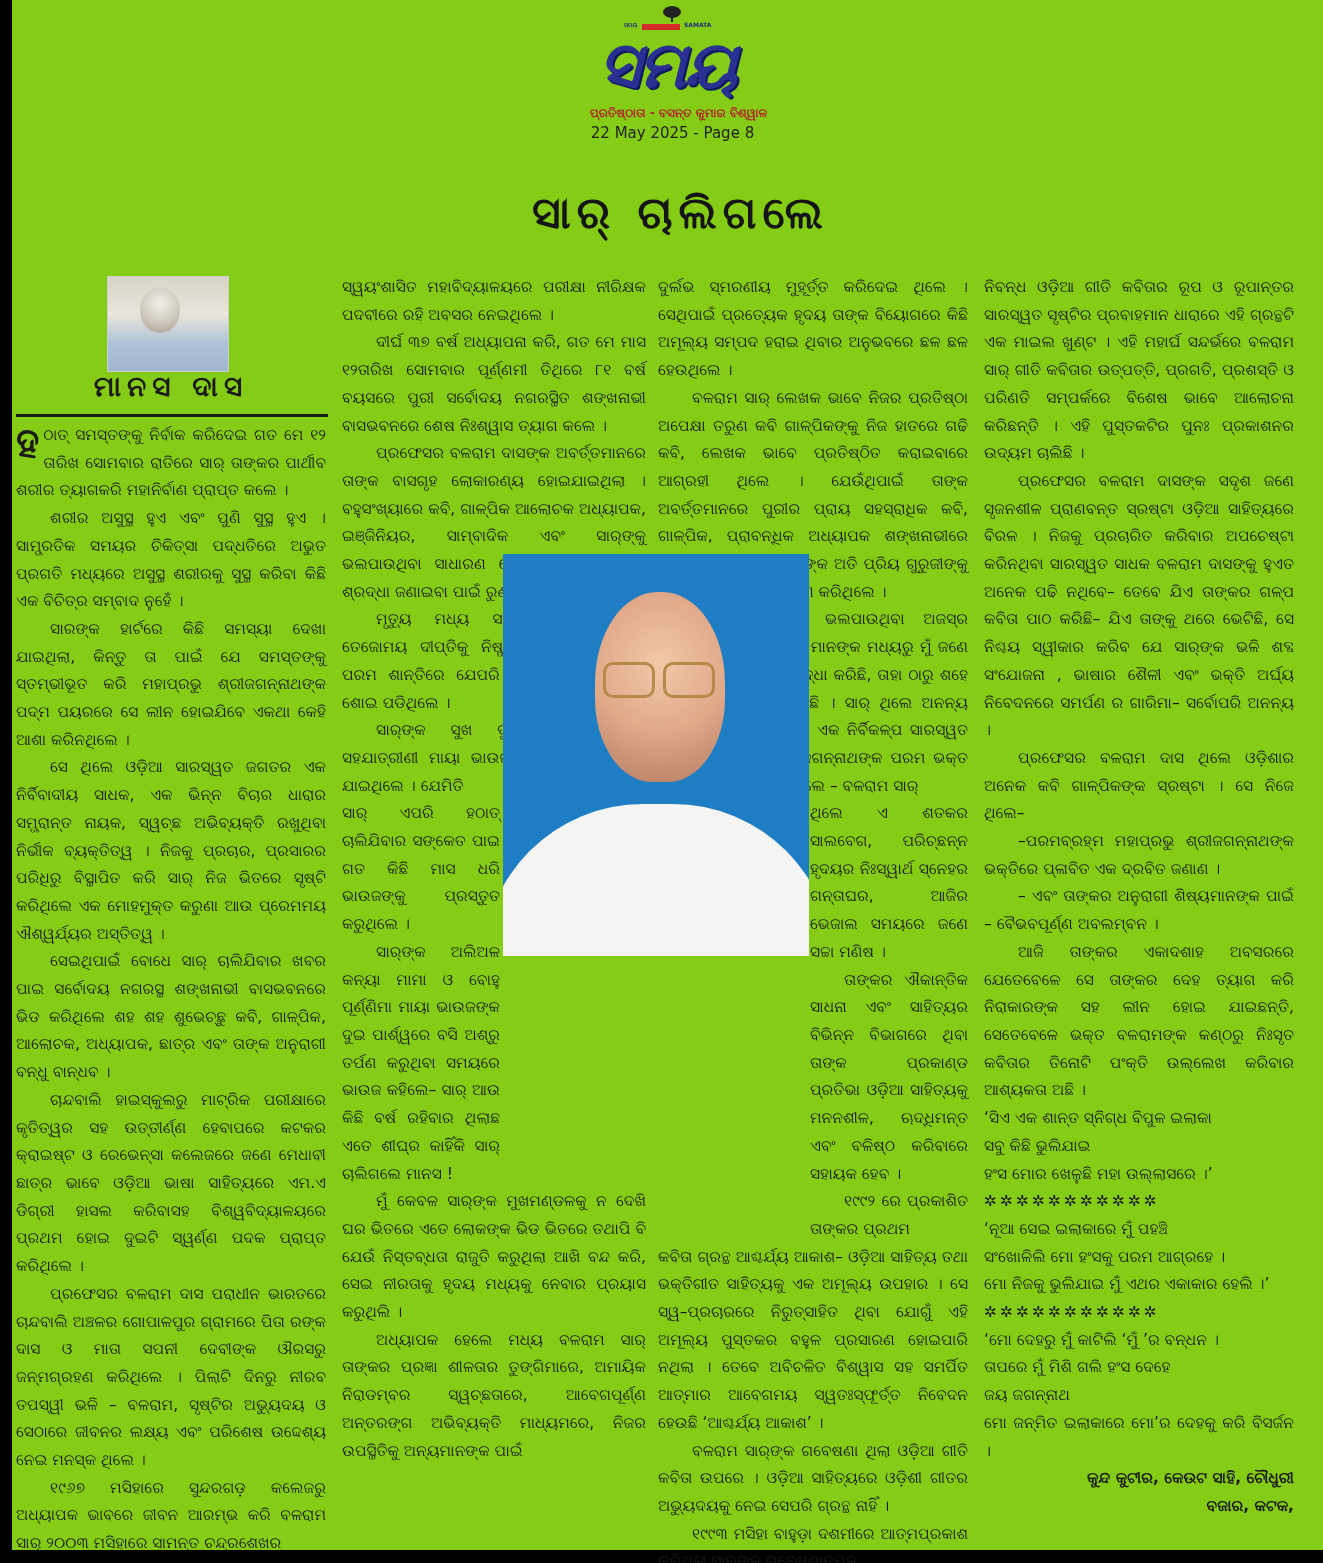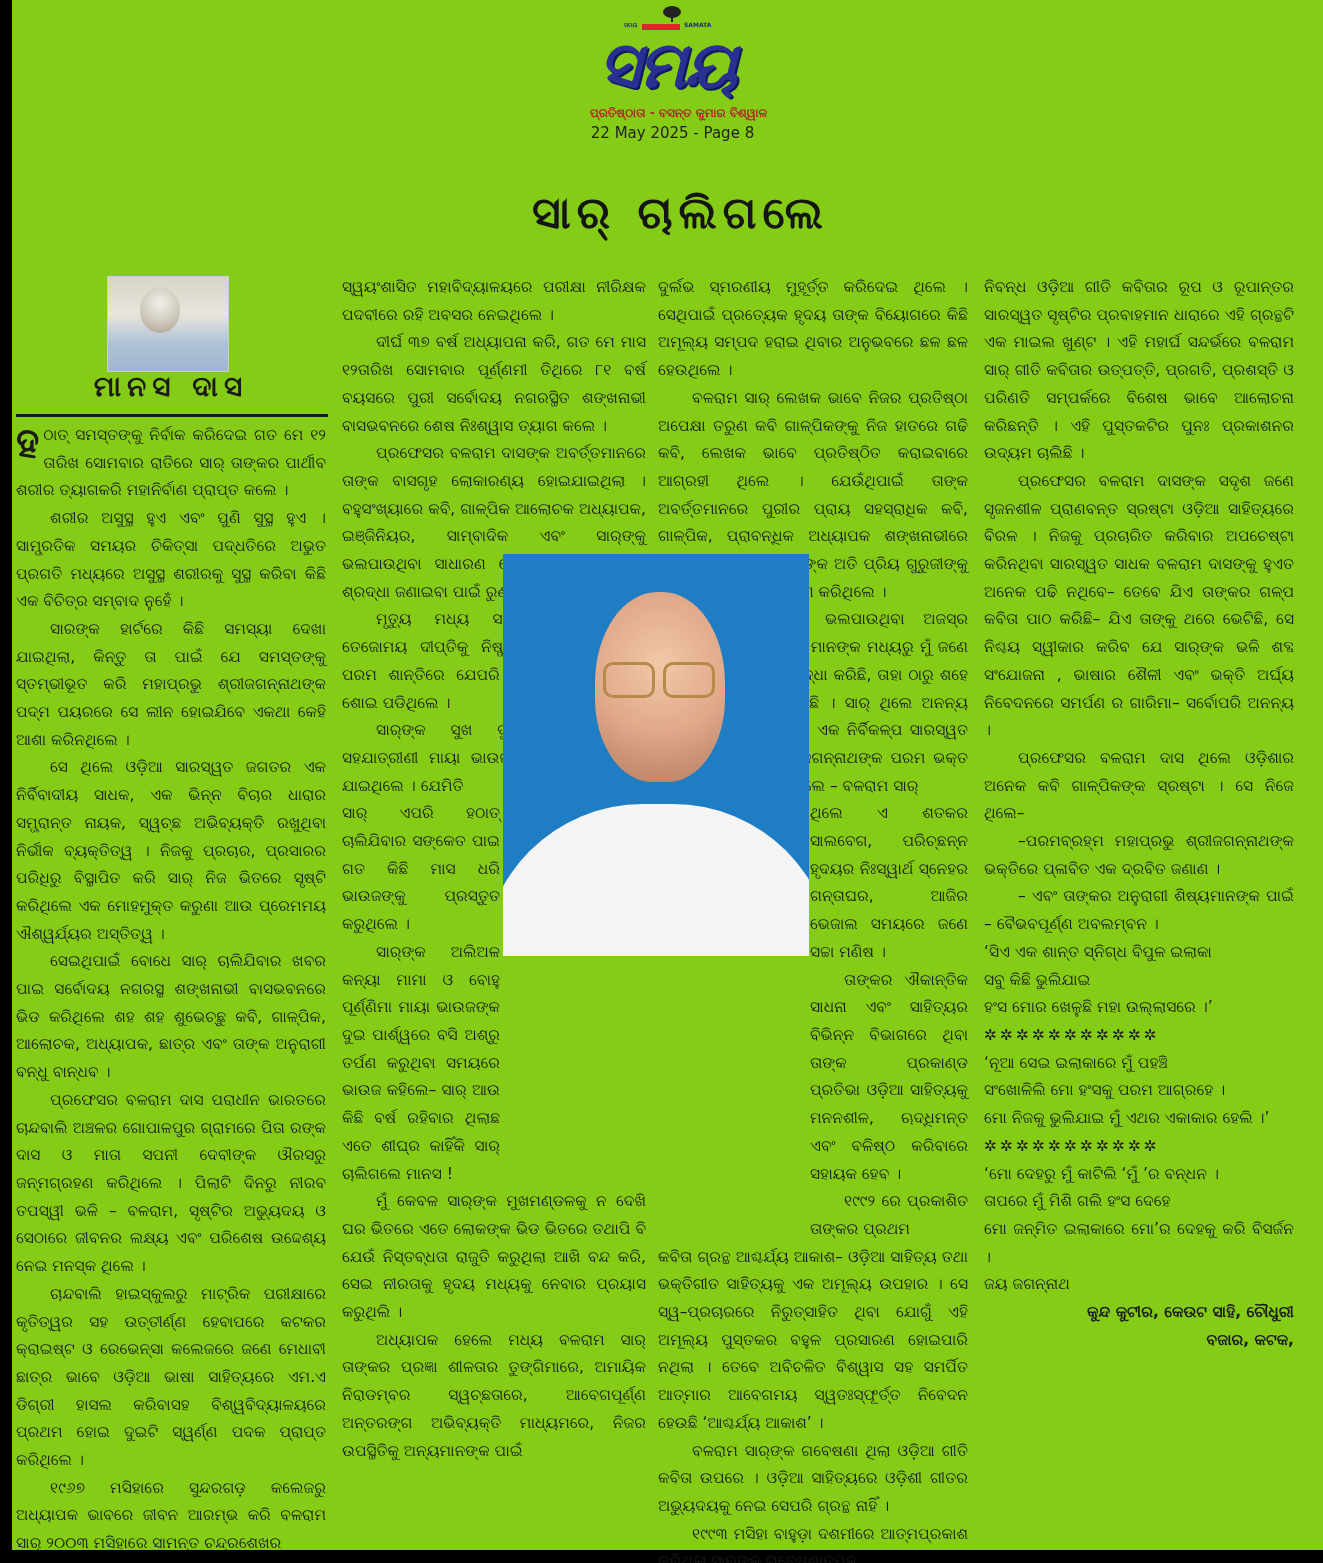--- a/index.html
+++ b/index.html
@@ -62,22 +62,22 @@
     </div>
   <div class="author-name">ମାନସ ଦାସ</div>
   <div class="rule"></div>
 
   <div class="col col1">
     <p class="noindent"><span class="dropcap">ହ</span><span>ଠାତ୍ ସମସ୍ତଙ୍କୁ ନିର୍ବାକ କରିଦେଇ ଗତ ମେ ୧୨ ତାରିଖ ସୋମବାର ରାତିରେ ସାର୍ ତାଙ୍କର ପାର୍ଥୀବ ଶରୀର ତ୍ୟାଗକରି ମହାନିର୍ବାଣ ପ୍ରାପ୍ତ କଲେ ।</span></p>
     <p>ଶରୀର ଅସୁସ୍ଥ ହୁଏ ଏବଂ ପୁଣି ସୁସ୍ଥ ହୁଏ । ସାମ୍ପ୍ରତିକ ସମୟର ଚିକିତ୍ସା ପଦ୍ଧତିରେ ଅଭୁତ ପ୍ରଗତି ମଧ୍ୟରେ ଅସୁସ୍ଥ ଶରୀରକୁ ସୁସ୍ଥ କରିବା କିଛି ଏକ ବିଚିତ୍ର ସମ୍ବାଦ ନୁହେଁ ।</p>
     <p>ସାରଙ୍କ ହାର୍ଟରେ କିଛି ସମସ୍ୟା ଦେଖା ଯାଇଥିଲା, କିନ୍ତୁ ତା ପାଇଁ ଯେ ସମସ୍ତଙ୍କୁ ସ୍ତମ୍ଭୀଭୂତ କରି ମହାପ୍ରଭୁ ଶ୍ରୀଜଗନ୍ନାଥଙ୍କ ପଦ୍ମ ପୟରରେ ସେ ଲୀନ ହୋଇଯିବେ ଏକଥା କେହି ଆଶା କରିନଥିଲେ ।</p>
     <p>ସେ ଥିଲେ ଓଡ଼ିଆ ସାରସ୍ୱତ ଜଗତର ଏକ ନିର୍ବିବାଦୀୟ ସାଧକ, ଏକ ଭିନ୍ନ ବିଚାର ଧାରାର ସମ୍ଭ୍ରାନ୍ତ ନାୟକ, ସ୍ୱଚ୍ଛ ଅଭିବ୍ୟକ୍ତି ରଖୁଥିବା ନିର୍ଭୀକ ବ୍ୟକ୍ତିତ୍ୱ । ନିଜକୁ ପ୍ରଚାର, ପ୍ରସାରର ପରିଧିରୁ ବିସ୍ଥାପିତ କରି ସାର୍ ନିଜ ଭିତରେ ସୃଷ୍ଟି କରିଥିଲେ ଏକ ମୋହମୁକ୍ତ କରୁଣା ଆଉ ପ୍ରେମମୟ ଐଶ୍ୱର୍ଯ୍ୟର ଅସ୍ତିତ୍ୱ ।</p>
     <p>ସେଇଥିପାଇଁ ବୋଧେ ସାର୍ ଚାଲିଯିବାର ଖବର ପାଇ ସର୍ବୋଦୟ ନଗରସ୍ଥ ଶଙ୍ଖନାଭୀ ବାସଭବନରେ ଭିଡ କରିଥିଲେ ଶହ ଶହ ଶୁଭେଚ୍ଛୁ କବି, ଗାଳ୍ପିକ, ଆଲୋଚକ, ଅଧ୍ୟାପକ, ଛାତ୍ର ଏବଂ ତାଙ୍କ ଅନୁରାଗୀ ବନ୍ଧୁ ବାନ୍ଧବ ।</p>
+    <p>ଚାନ୍ଦବାଲି ହାଇସ୍କୁଲରୁ ମାଟ୍ରିକ ପରୀକ୍ଷାରେ କୃତିତ୍ୱର ସହ ଉତ୍ତୀର୍ଣ୍ଣ ହେବାପରେ କଟକର କ୍ରାଇଷ୍ଟ ଓ ରେଭେନ୍ସା କଲେଜରେ ଜଣେ ମେଧାବୀ ଛାତ୍ର ଭାବେ ଓଡ଼ିଆ ଭାଷା ସାହିତ୍ୟରେ ଏମ.ଏ ଡିଗ୍ରୀ ହାସଲ କରିବାସହ ବିଶ୍ୱବିଦ୍ୟାଳୟରେ ପ୍ରଥମ ହୋଇ ଦୁଇଟି ସ୍ୱର୍ଣ୍ଣ ପଦକ ପ୍ରାପ୍ତ କରିଥିଲେ ।</p>
     <p>ପ୍ରଫେସର ବଳରାମ ଦାସ ପରାଧୀନ ଭାରତରେ ଚାନ୍ଦବାଲି ଅଞ୍ଚଳର ଗୋପାଳପୁର ଗ୍ରାମରେ ପିତା ରଙ୍କ ଦାସ ଓ ମାତା ସପନୀ ଦେବୀଙ୍କ ଔରସରୁ ଜନ୍ମଗ୍ରହଣ କରିଥିଲେ । ପିଲାଟି ଦିନରୁ ନୀରବ ତପସ୍ୱୀ ଭଳି – ବଳରାମ, ସୃଷ୍ଟିର ଅଭ୍ୟୁଦୟ ଓ ସେଠାରେ ଜୀବନର ଲକ୍ଷ୍ୟ ଏବଂ ପରିଶେଷ ଉଦ୍ଦେଶ୍ୟ ନେଇ ମନସ୍କ ଥିଲେ ।</p>
-    <p>ଚାନ୍ଦବାଲି ହାଇସ୍କୁଲରୁ ମାଟ୍ରିକ ପରୀକ୍ଷାରେ କୃତିତ୍ୱର ସହ ଉତ୍ତୀର୍ଣ୍ଣ ହେବାପରେ କଟକର କ୍ରାଇଷ୍ଟ ଓ ରେଭେନ୍ସା କଲେଜରେ ଜଣେ ମେଧାବୀ ଛାତ୍ର ଭାବେ ଓଡ଼ିଆ ଭାଷା ସାହିତ୍ୟରେ ଏମ.ଏ ଡିଗ୍ରୀ ହାସଲ କରିବାସହ ବିଶ୍ୱବିଦ୍ୟାଳୟରେ ପ୍ରଥମ ହୋଇ ଦୁଇଟି ସ୍ୱର୍ଣ୍ଣ ପଦକ ପ୍ରାପ୍ତ କରିଥିଲେ ।</p>
     <p>୧୯୬୭ ମସିହାରେ ସୁନ୍ଦରଗଡ଼ କଲେଜରୁ ଅଧ୍ୟାପକ ଭାବରେ ଜୀବନ ଆରମ୍ଭ କରି ବଳରାମ ସାର୍ ୨୦୦୩ ମସିହାରେ ସାମନ୍ତ ଚନ୍ଦ୍ରଶେଖର</p>
   </div>
 
   <div class="col col2">
     <p class="noindent">ସ୍ୱୟଂଶାସିତ ମହାବିଦ୍ୟାଳୟରେ ପରୀକ୍ଷା ନୀରିକ୍ଷକ ପଦବୀରେ ରହି ଅବସର ନେଇଥିଲେ ।</p>
     <p>ଦୀର୍ଘ ୩୭ ବର୍ଷ ଅଧ୍ୟାପନା କରି, ଗତ ମେ ମାସ ୧୨ତାରିଖ ସୋମବାର ପୂର୍ଣ୍ଣମୀ ତିଥିରେ ୮୧ ବର୍ଷ ବୟସରେ ପୁରୀ ସର୍ବୋଦୟ ନଗରସ୍ଥିତ ଶଙ୍ଖନାଭୀ ବାସଭବନରେ ଶେଷ ନିଃଶ୍ୱାସ ତ୍ୟାଗ କଲେ ।</p>
     <p>ପ୍ରଫେସର ବଳରାମ ଦାସଙ୍କ ଅବର୍ତ୍ତମାନରେ ତାଙ୍କ ବାସଗୃହ ଲୋକାରଣ୍ୟ ହୋଇଯାଇଥିଲା । ବହୁସଂଖ୍ୟାରେ କବି, ଗାଳ୍ପିକ ଆଲୋଚକ ଅଧ୍ୟାପକ, ଇଞ୍ଜିନିୟର, ସାମ୍ବାଦିକ ଏବଂ ସାର୍‌ଙ୍କୁ ଭଲପାଉଥିବା ସାଧାରଣ ଲୋକେ ସାର୍‌ଙ୍କୁ ଶେଷ ଶ୍ରଦ୍ଧା ଜଣାଇବା ପାଇଁ ରୁଣ୍ଡ ହୋଇଥିଲେ ।</p>
     <p>ମୃତ୍ୟୁ ମଧ୍ୟ ସାର୍‌ଙ୍କ ମୁଖମଣ୍ଡଳର ତେଜୋମୟ ଦୀପ୍ତିକୁ ନିଷ୍ପ୍ରଭ କରିପାରିନଥିଲା । ପରମ ଶାନ୍ତିରେ ଯେପରି ସାର୍ ନିଘୋଡ଼ ନିଦରେ ଶୋଇ ପଡିଥିଲେ ।</p>
     <p>ସାର୍‌ଙ୍କ ସୁଖ ଦୁଃଖର ଦୀର୍ଘ ଦିନର ସହଯାତ୍ରୀଣୀ ମାୟା ଭାଉଜ କିପରି ନୀରବ ହୋଇ ଯାଇଥିଲେ । ଯେମିତି</p>
     <div class="narrow">
@@ -101,33 +101,34 @@
     <p>ବଳରାମ ସାର୍‌ଙ୍କ ଗବେଷଣା ଥିଲା ଓଡ଼ିଆ ଗୀତି କବିତା ଉପରେ । ଓଡ଼ିଆ ସାହିତ୍ୟରେ ଓଡ଼ିଶୀ ଗୀତର ଅଭ୍ୟୁଦୟକୁ ନେଇ ସେପରି ଗ୍ରନ୍ଥ ନାହିଁ ।</p>
     <p>୧୯୯୩ ମସିହା ବାହୁଡ଼ା ଦଶମୀରେ ଆତ୍ମପ୍ରକାଶ କରିଥିଲା ସାର୍‌ଙ୍କ ଗବେଷଣାତ୍ମକ</p>
   </div>
 
   <div class="col col4">
     <p class="noindent">ନିବନ୍ଧ ଓଡ଼ିଆ ଗୀତି କବିତାର ରୂପ ଓ ରୂପାନ୍ତର ସାରସ୍ୱତ ସୃଷ୍ଟିର ପ୍ରବାହମାନ ଧାରାରେ ଏହି ଗ୍ରନ୍ଥଟି ଏକ ମାଇଲ ଖୁଣ୍ଟ । ଏହି ମହାର୍ଘ ସନ୍ଦର୍ଭରେ ବଳରାମ ସାର୍ ଗୀତି କବିତାର ଉତ୍ପତ୍ତି, ପ୍ରଗତି, ପ୍ରଶସ୍ତି ଓ ପରିଣତି ସମ୍ପର୍କରେ ବିଶେଷ ଭାବେ ଆଲୋଚନା କରିଛନ୍ତି । ଏହି ପୁସ୍ତକଟିର ପୁନଃ ପ୍ରକାଶନର ଉଦ୍ୟମ ଚାଲିଛି ।</p>
     <p>ପ୍ରଫେସର ବଳରାମ ଦାସଙ୍କ ସଦୃଶ ଜଣେ ସୃଜନଶୀଳ ପ୍ରାଣବନ୍ତ ସ୍ରଷ୍ଟା ଓଡ଼ିଆ ସାହିତ୍ୟରେ ବିରଳ । ନିଜକୁ ପ୍ରଚାରିତ କରିବାର ଅପଚେଷ୍ଟା କରିନଥିବା ସାରସ୍ୱତ ସାଧକ ବଳରାମ ଦାସଙ୍କୁ ହୁଏତ ଅନେକ ପଢି ନଥିବେ– ତେବେ ଯିଏ ତାଙ୍କର ଗଳ୍ପ କବିତା ପାଠ କରିଛି– ଯିଏ ତାଙ୍କୁ ଥରେ ଭେଟିଛି, ସେ ନିଶ୍ଚୟ ସ୍ୱୀକାର କରିବ ଯେ ସାର୍‌ଙ୍କ ଭଳି ଶବ୍ଦ ସଂଯୋଜନା , ଭାଷାର ଶୈଳୀ ଏବଂ ଭକ୍ତି ଅର୍ଘ୍ୟ ନିବେଦନରେ ସମର୍ପଣ ର ଗାରିମା– ସର୍ବୋପରି ଅନନ୍ୟ ।</p>
     <p>ପ୍ରଫେସର ବଳରାମ ଦାସ ଥିଲେ ଓଡ଼ିଶାର ଅନେକ କବି ଗାଳ୍ପିକଙ୍କ ସ୍ରଷ୍ଟା । ସେ ନିଜେ ଥିଲେ–</p>
     <p>–ପରମବ୍ରହ୍ମ ମହାପ୍ରଭୁ ଶ୍ରୀଜଗନ୍ନାଥଙ୍କ ଭକ୍ତିରେ ପ୍ଳାବିତ ଏକ ଦ୍ରବିତ ଜଣାଣ ।</p>
     <p>– ଏବଂ ତାଙ୍କର ଅନୁରାଗୀ ଶିଷ୍ୟମାନଙ୍କ ପାଇଁ – ବୈଭବପୂର୍ଣ୍ଣ ଅବଲମ୍ବନ ।</p>
+    <p>ଆଜି ତାଙ୍କର ଏକାଦଶାହ ଅବସରରେ ଯେତେବେଳେ ସେ ତାଙ୍କର ଦେହ ତ୍ୟାଗ କରି ନିରାକାରଙ୍କ ସହ ଲୀନ ହୋଇ ଯାଇଛନ୍ତି, ସେତେବେଳେ ଭକ୍ତ ବଳରାମଙ୍କ କଣ୍ଠରୁ ନିଃସୃତ କବିତାର ତିନୋଟି ପଂକ୍ତି ଉଲ୍ଲେଖ କରିବାର ଆଶ୍ୟକତା ଅଛି ।</p>
     <div>
       <div>‘ସିଏ ଏକ ଶାନ୍ତ ସ୍ନିଗ୍ଧ ବିପୁଳ ଇଲାକା</div>
       <div>ସବୁ କିଛି ଭୁଲିଯାଇ</div>
       <div>ହଂସ ମୋର ଖେଳୁଛି ମହା ଉଲ୍ଲାସରେ ।’</div>
       <div class="stars">✲✲✲✲✲✲✲✲✲✲✲</div>
       <div>‘ନୂଆ ସେଇ ଇଲାକାରେ ମୁଁ ପହଞ୍ଚି</div>
       <div>ସଂଖୋଳିଲି ମୋ ହଂସକୁ ପରମ ଆଗ୍ରହେ ।</div>
       <div>ମୋ ନିଜକୁ ଭୁଲିଯାଇ ମୁଁ ଏଥର ଏକାକାର ହେଲି ।’</div>
       <div class="stars">✲✲✲✲✲✲✲✲✲✲✲</div>
       <div>‘ମୋ ଦେହରୁ ମୁଁ କାଟିଲି ‘ମୁଁ ’ର ବନ୍ଧନ ।</div>
       <div>ତାପରେ ମୁଁ ମିଶି ଗଲି ହଂସ ଦେହେ</div>
+      <div>ଜୟ ଜଗନ୍ନାଥ</div>
       <div>ମୋ ଜନ୍ମିତ ଇଲାକାରେ ମୋ’ର ଦେହକୁ କରି ବିସର୍ଜନ ।</div>
-      <div>ଜୟ ଜଗନ୍ନାଥ</div>
     </div>
     <div class="signature">
       <div>କୁନ୍ଦ କୁଟୀର, କେଉଟ ସାହି, ଚୌଧୁରୀ</div>
       <div>ବଜାର, କଟକ,</div>
 
     </div>
   </div>
 
   <div class="photo">
     <div class="shirt"></div>

